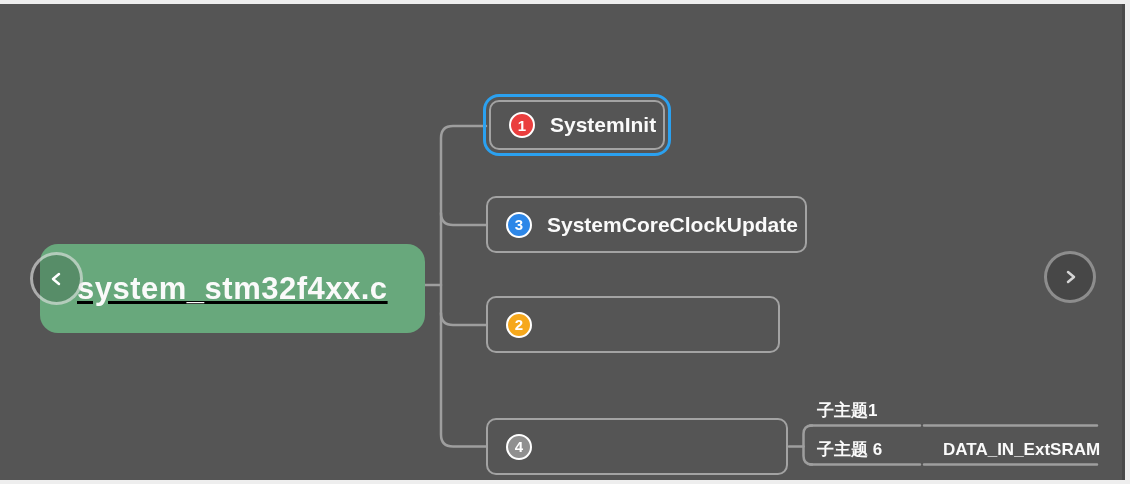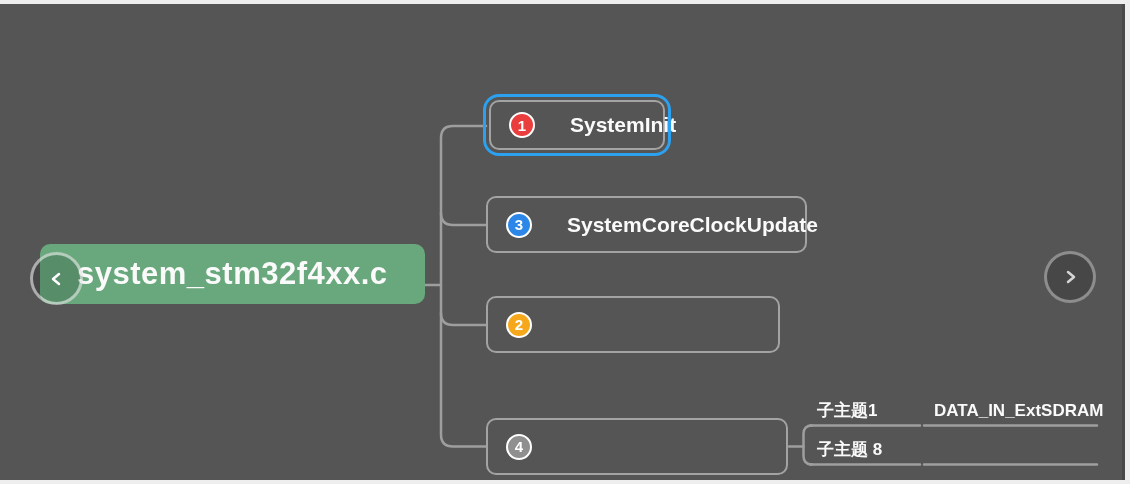--- a/index.html
+++ b/index.html
@@ -13,23 +13,23 @@
     font-family:"Liberation Sans","DejaVu Sans",sans-serif;
   }
   .canvas{
     position:absolute;left:0;top:4px;width:1125px;height:476px;
     background:var(--canvas-bg);overflow:hidden;
   }
   .edge-shade{position:absolute;right:0;top:0;width:3px;height:100%;background:rgba(0,0,0,0.14);}
   svg.connector{position:absolute;left:0;top:0;}
   svg.connector path{stroke:var(--line);stroke-width:2.5;fill:none;stroke-linecap:round;}
   .root-node{
-    position:absolute;left:40px;top:240px;width:385px;height:60px;
-    background:var(--root-green);border-radius:10px;
-    display:flex;align-items:center;padding-left:37px;cursor:pointer;
+    position:absolute;left:40px;top:240px;width:385px;height:89px;
+    background:var(--root-green);border-radius:18px;
+    display:flex;align-items:center;padding-left:37px;cursor:pointer;text-decoration:underline;
   }
   .root-node .label{
     color:var(--text);font-weight:bold;font-size:31px;letter-spacing:0.5px;white-space:nowrap;
   }
   .nav-btn{
     position:absolute;border-radius:50%;display:flex;align-items:center;justify-content:center;
     background:rgba(0,0,0,0.16);cursor:pointer;z-index:5;
   }
   .nav-prev{left:30px;top:248px;width:53px;height:53px;border:3px solid rgba(255,255,255,0.55);}
   .nav-next{left:1044px;top:247px;width:52px;height:52px;border:3px solid rgba(255,255,255,0.38);}
@@ -41,21 +41,21 @@
   .b1{left:489px;top:96px;width:176px;height:50px;}
   .b2{left:486px;top:192px;width:321px;height:57px;}
   .b3{left:486px;top:292px;width:294px;height:57px;}
   .b4{left:486px;top:414px;width:302px;height:57px;}
   .badge{
     width:26px;height:26px;border-radius:50%;border:2px solid #ffffff;flex:0 0 auto;
     display:flex;align-items:center;justify-content:center;
     color:#ffffff;font-weight:bold;font-size:15px;line-height:1;
   }
   .branch-node .label{
-    color:var(--text);font-weight:bold;font-size:21px;white-space:nowrap;margin-left:20px;
+    color:var(--text);font-weight:bold;font-size:21px;white-space:nowrap;
   }
   .subtopic{
     position:absolute;color:var(--text);font-weight:bold;font-size:17px;
     line-height:26px;white-space:nowrap;cursor:pointer;
   }
   .st1{left:817px;top:394px;}
   .st1c{left:934px;top:394px;}
   .st2{left:817px;top:433px;}
   .st2c{left:943px;top:433px;}
   .chev{display:block;}
@@ -92,22 +92,22 @@
 
   <div class="branch-node b3">
     <span class="badge" style="background: rgb(246, 168, 28);">2</span>
   </div>
 
   <div class="branch-node b4">
     <span class="badge" style="background: rgb(143, 143, 143);">4</span>
   </div>
 
   <div class="subtopic st1">子主题1</div>
-  <div class="subtopic st1c">DATA_IN_ExtSDRAM</div>
-  <div class="subtopic st2">子主题 8</div>
+  <div class="subtopic st2">子主题 6</div>
+  <div class="subtopic st2c">DATA_IN_ExtSRAM</div>
 
   <div class="nav-btn nav-prev">
     <svg class="chev" width="18" height="18">
       <polyline points="11,4 5,9 11,14" fill="none" stroke="#ffffff" stroke-width="2.5" stroke-linecap="round" stroke-linejoin="round"></polyline>
     </svg>
   </div>
 
   <div class="nav-btn nav-next">
     <svg class="chev" width="18" height="18">
       <polyline points="7,4 13,9 7,14" fill="none" stroke="#d5d5d5" stroke-width="2.5" stroke-linecap="round" stroke-linejoin="round"></polyline>

